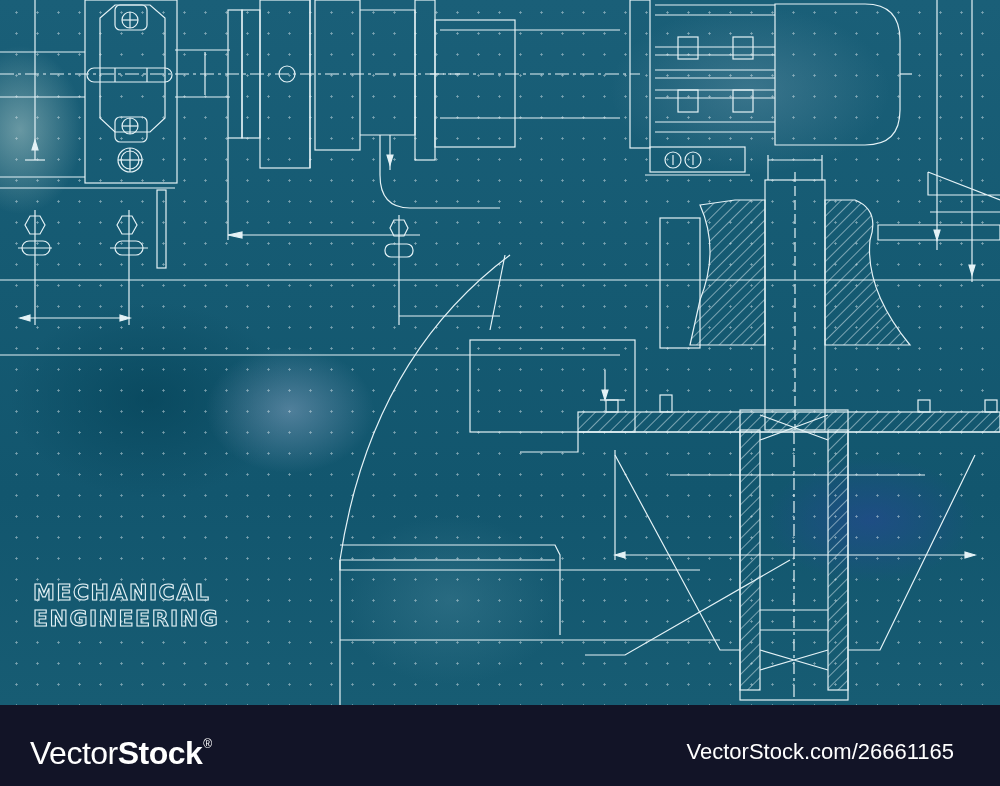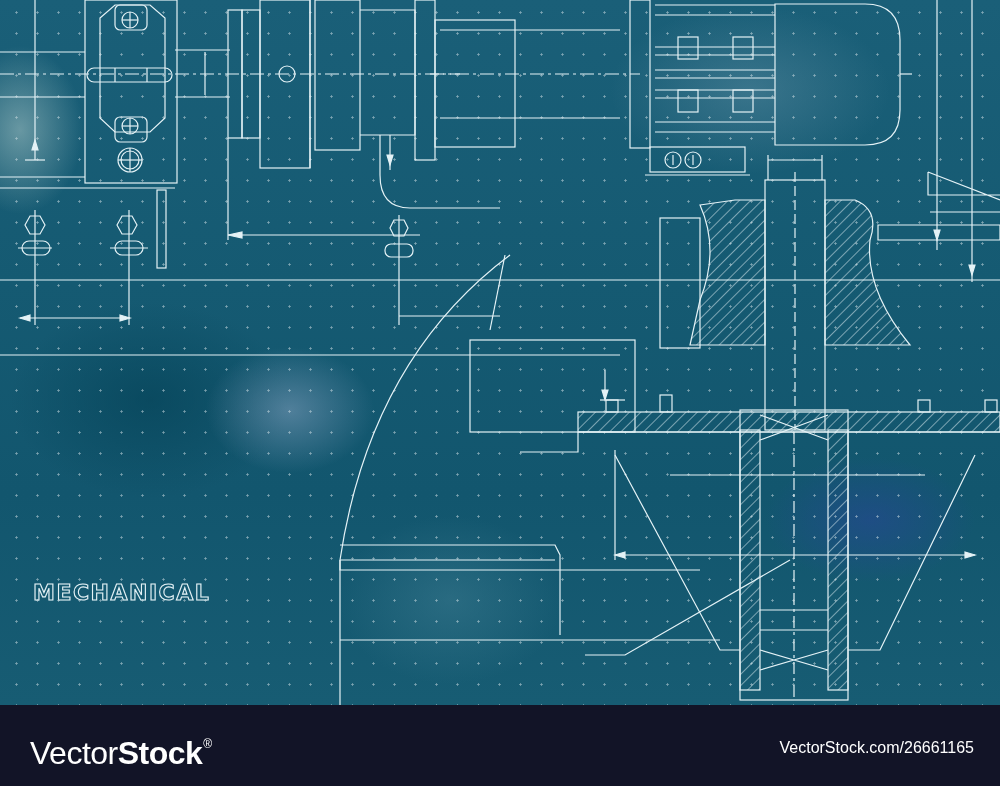--- a/index.html
+++ b/index.html
@@ -20,21 +20,21 @@
     background-size:21px 21px;background-position:6px 2px;}
   svg.draw{position:absolute;left:0;top:0;}
   .title-block{position:absolute;left:33px;top:580px;}
   .title-line{font-family:"DejaVu Sans",sans-serif;font-weight:bold;font-size:22px;letter-spacing:1.5px;
     color:transparent;-webkit-text-stroke:1.1px #e4f2f6;line-height:26px;white-space:nowrap;}
   .footer{position:absolute;left:0;top:705px;width:1000px;height:81px;background:#121427;}
   .logo{position:absolute;left:30px;top:30px;color:#fff;font-size:32px;letter-spacing:-0.5px;white-space:nowrap;}
   .logo .thin{font-weight:normal;}
   .logo .bold{font-weight:bold;}
   .logo sup{font-size:12px;vertical-align:top;position:relative;top:2px;margin-left:1px;}
-  .stock-id{position:absolute;right:26px;top:34px;color:#fff;font-size:16px;}
+  .stock-id{position:absolute;right:46px;top:34px;color:#fff;font-size:22px;}
 </style>
 </head>
 <body>
 
 <div class="canvas">
   <div class="art">
     <div class="dots"></div>
 
     <svg class="draw" width="1000" height="705" viewBox="0 0 1000 705" fill="none" stroke="#e4f2f6" stroke-width="1.2">
       <defs>
@@ -181,20 +181,21 @@
       <path d="M790 560 L625 655 H585"></path>
 
       <rect x="606" y="400" width="12" height="12"></rect>
       <rect x="660" y="395" width="12" height="17"></rect>
       <rect x="918" y="400" width="12" height="12"></rect>
       <rect x="985" y="400" width="12" height="12"></rect>
     </svg>
 
     <div class="title-block">
       <div class="title-line">MECHANICAL</div>
+      <div class="title-line">ENGINEERING</div>
     </div>
   </div>
 
   <div class="footer">
     <div class="logo">
       <span class="thin">Vector</span><span class="bold">Stock</span><sup>®</sup>
     </div>
     <div class="stock-id">VectorStock.com/26661165</div>
   </div>
 </div>

